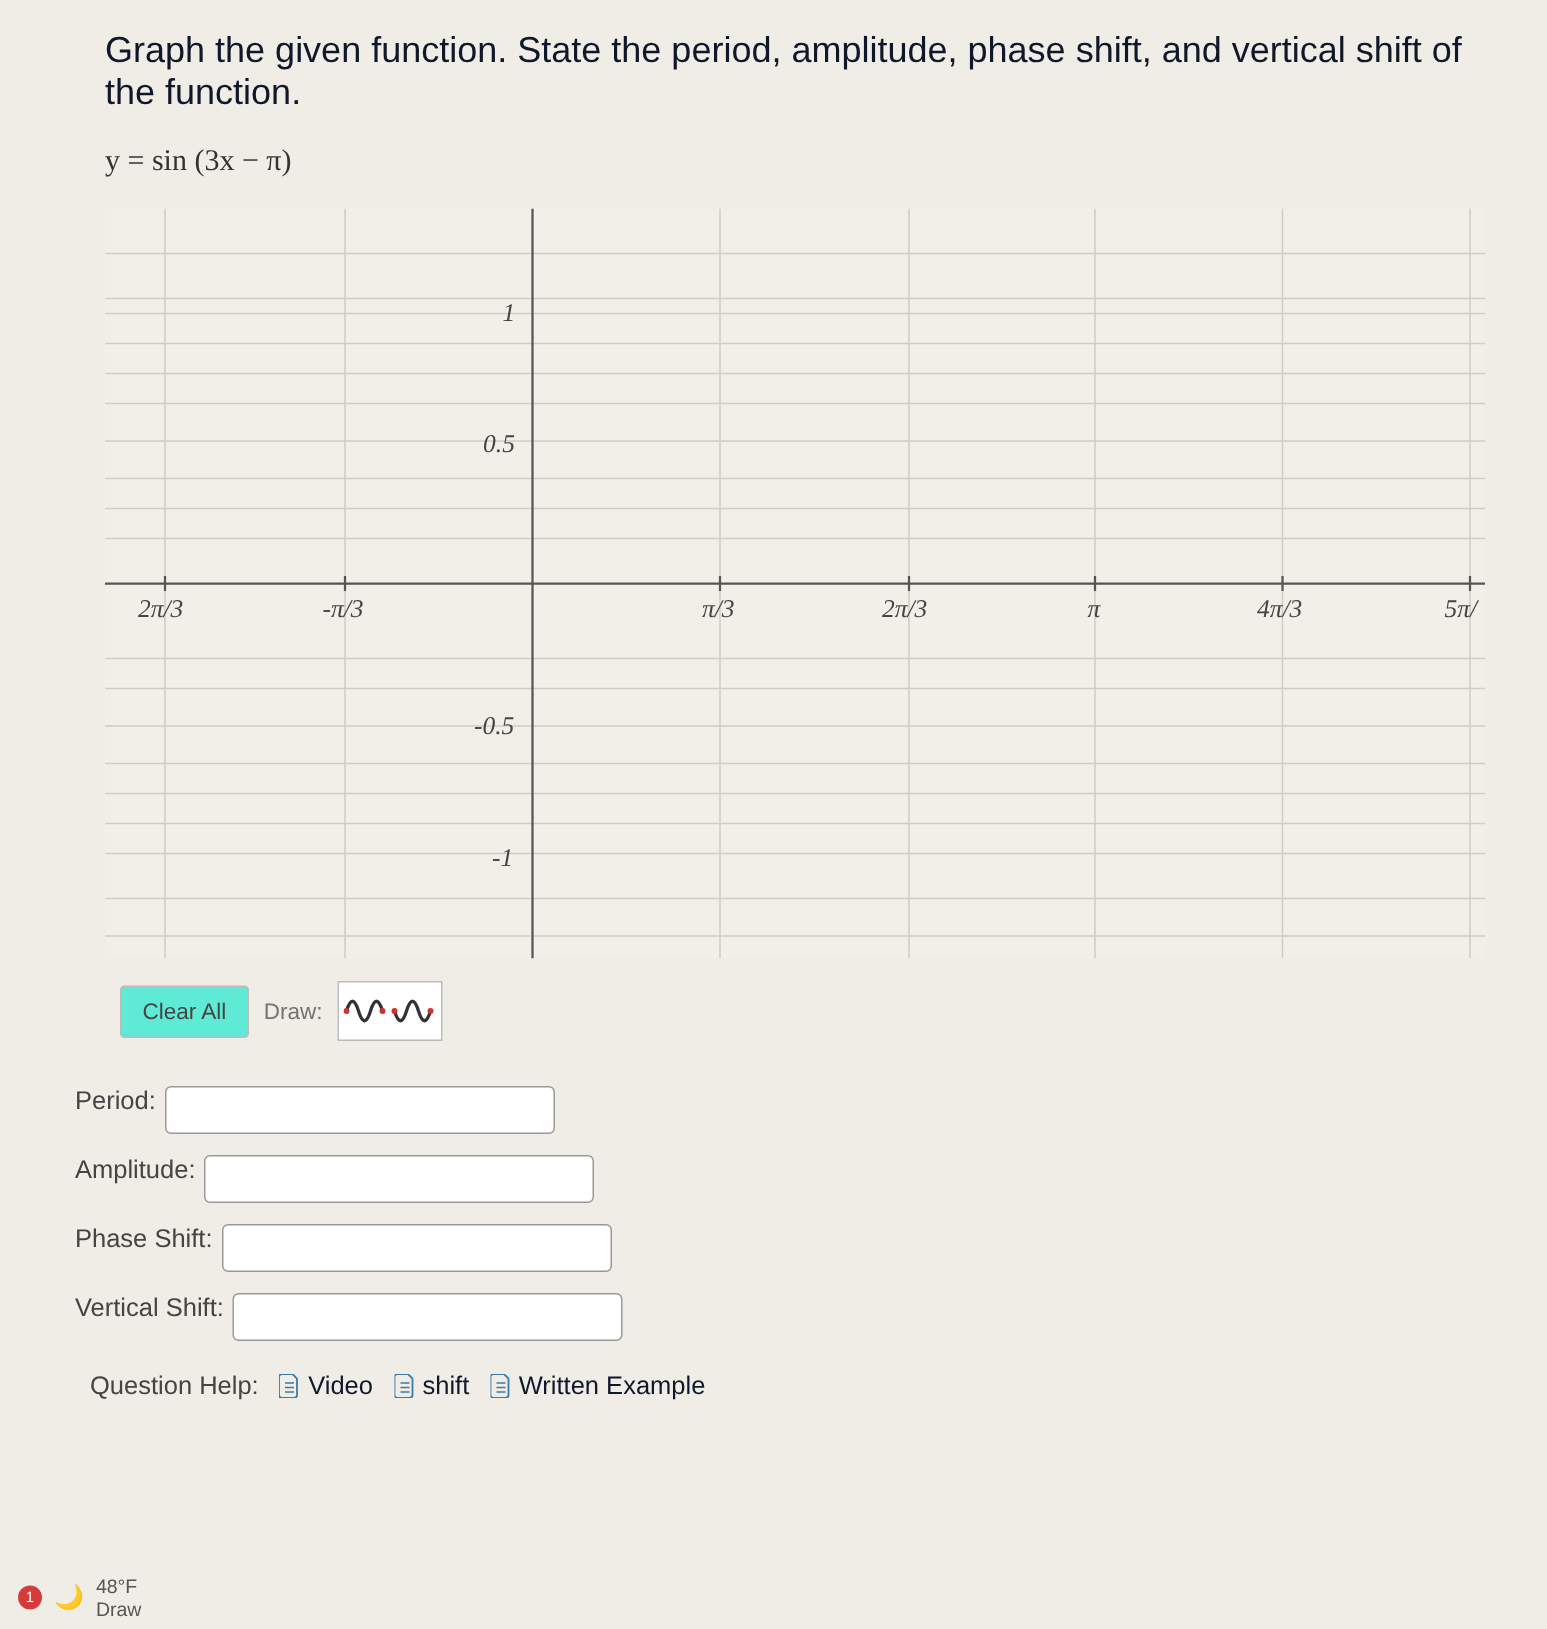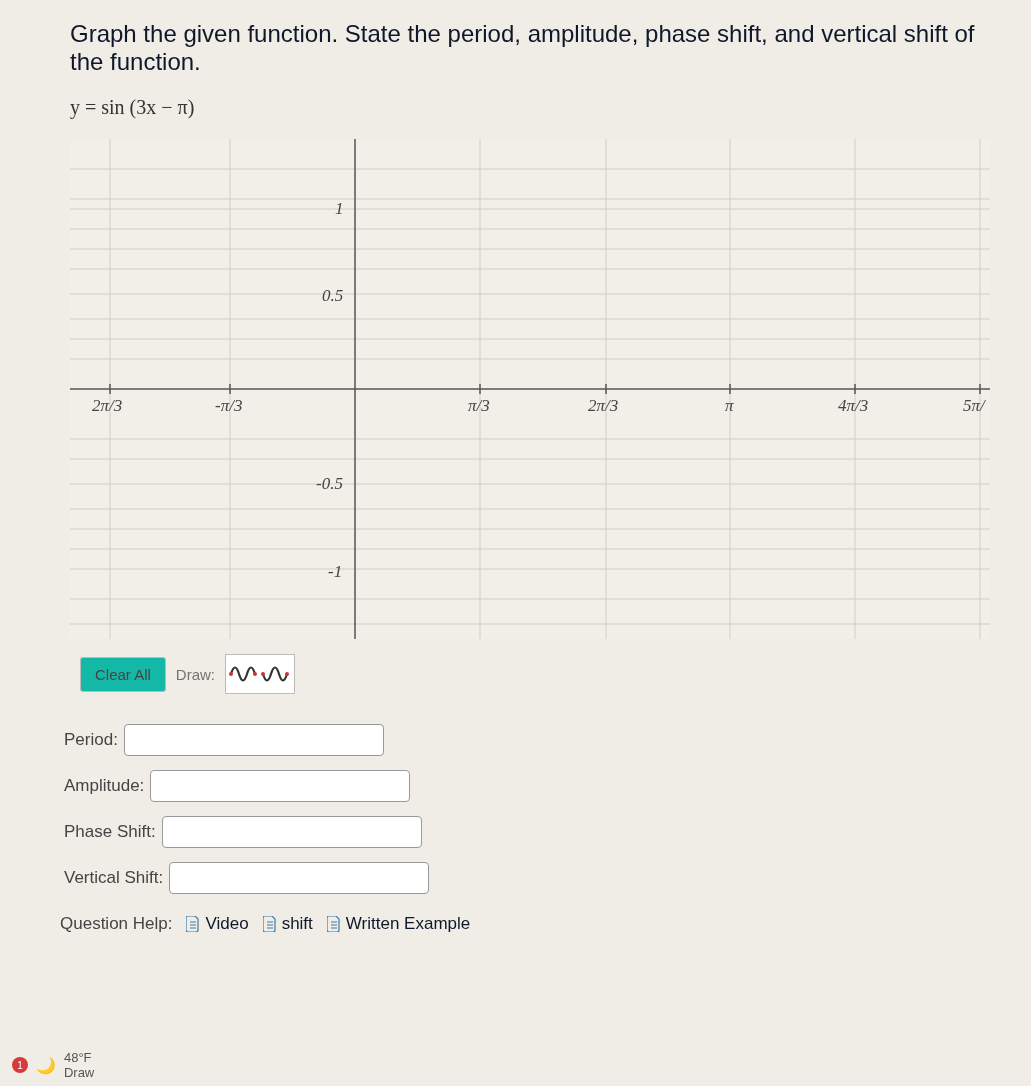--- a/index.html
+++ b/index.html
@@ -38,21 +38,21 @@
     }
     .controls {
       display: flex;
       align-items: center;
       gap: 10px;
       margin-left: 50px;
       margin-bottom: 30px;
     }
     .btn {
       padding: 8px 14px;
-      background: #14b8a6;
+      background: #5eead4;
       border: 1px solid #bbb;
       border-radius: 3px;
       font-size: 15px;
       cursor: pointer;
       color: #444;
     }
     .draw-label {
       font-size: 15px;
       color: #737373;
     }
@@ -61,23 +61,23 @@
       align-items: center;
       justify-content: center;
       width: 70px;
       height: 40px;
       border: 1px solid #bbb;
       background: #fff;
       cursor: pointer;
     }
     .form-row {
       display: flex;
-      align-items: center;
+      align-items: flex-start;
       margin-bottom: 14px;
-      margin-left: 34px;
+      margin-left: 20px;
     }
     .form-label {
       font-size: 17px;
       color: #444;
       margin-right: 6px;
     }
     .form-input {
       border: 1px solid #999;
       background: #fff;
       height: 32px;

